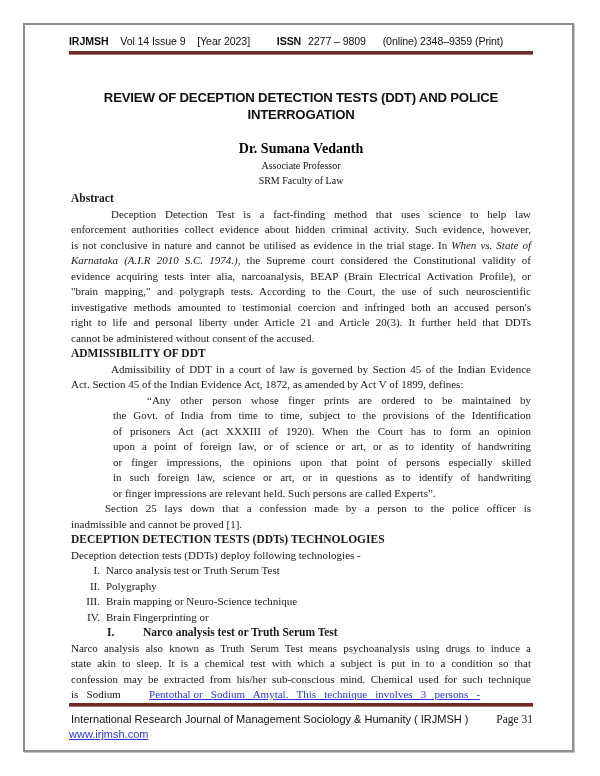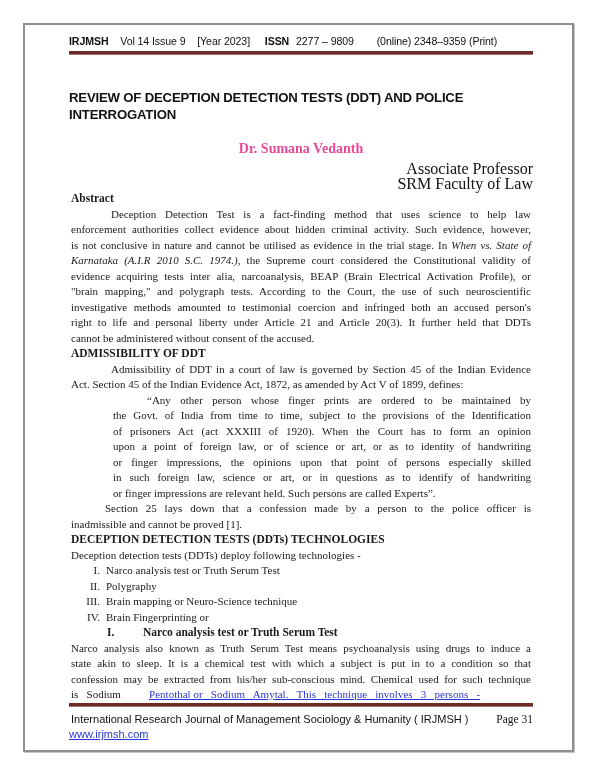--- a/index.html
+++ b/index.html
@@ -16,30 +16,30 @@
     font-family: "Liberation Sans", "DejaVu Sans", sans-serif; font-size: 10.6px;
     white-space: nowrap; color: #111; letter-spacing: -0.1px;
   }
   .hdr .b { font-weight: bold; }
   .hdr span { margin-right: 9px; }
   .rule {
     position: absolute; left: 69px; width: 464px; height: 3px; background: #6f2a2a;
     border-bottom: 1px solid #a37272;
   }
   .title {
-    position: absolute; left: 69px; top: 89px; width: 464px; 
+    position: absolute; left: 69px; top: 89px; width: 464px; text-align: center;
     font-family: "Liberation Sans", "DejaVu Sans", sans-serif; font-weight: bold; font-size: 13.2px;
     line-height: 17px; color: #111; letter-spacing: -0.2px;
   }
   .author {
     position: absolute; left: 69px; top: 141px; width: 464px; text-align: center;
-    font-weight: bold; font-size: 14px; color: #ec4899;
+    font-weight: bold; font-size: 14px; color: #000000;
   }
   .aff {
-    position: absolute; left: 69px; width: 464px; text-align: right; font-size: 16px; color: #111;
+    position: absolute; left: 69px; width: 464px; text-align: center; font-size: 10px; color: #111;
   }
   .line {
     position: absolute; left: 71px; width: 460px; font-size: 11px; line-height: 15px;
     white-space: nowrap; color: #1a1a1a;
   }
   .just { text-align: justify; text-align-last: justify; }
   .b { font-weight: bold; }
   .i { font-style: italic; }
   .h { font-weight: bold; font-size: 11.5px; }
   .quote { left: 113px; width: 418px; }
@@ -57,23 +57,23 @@
   .footer-url a { color: #2a36d6; text-decoration: underline; }
 </style>
 </head>
 <body>
 
 <div class="page-border"></div>
 
 <div class="hdr">
   <span class="b">IRJMSH</span>
   <span>Vol 14 Issue 9</span>
-  <span style="margin-right:12px">[Year 2023]</span>
+  <span style="margin-right:24px">[Year 2023]</span>
   <span class="b" style="margin-right:4px">ISSN</span>
-  <span style="margin-right:20px">2277 – 9809</span>
+  <span style="margin-right:14px">2277 – 9809</span>
   <span>(0nline) 2348–9359 (Print)</span>
 </div>
 <div class="rule" style="top:51px"></div>
 
 <div class="title">
   <div>REVIEW OF DECEPTION DETECTION TESTS (DDT) AND POLICE</div>
   <div>INTERROGATION</div>
 </div>
 
 <div class="author">Dr. Sumana Vedanth</div>

